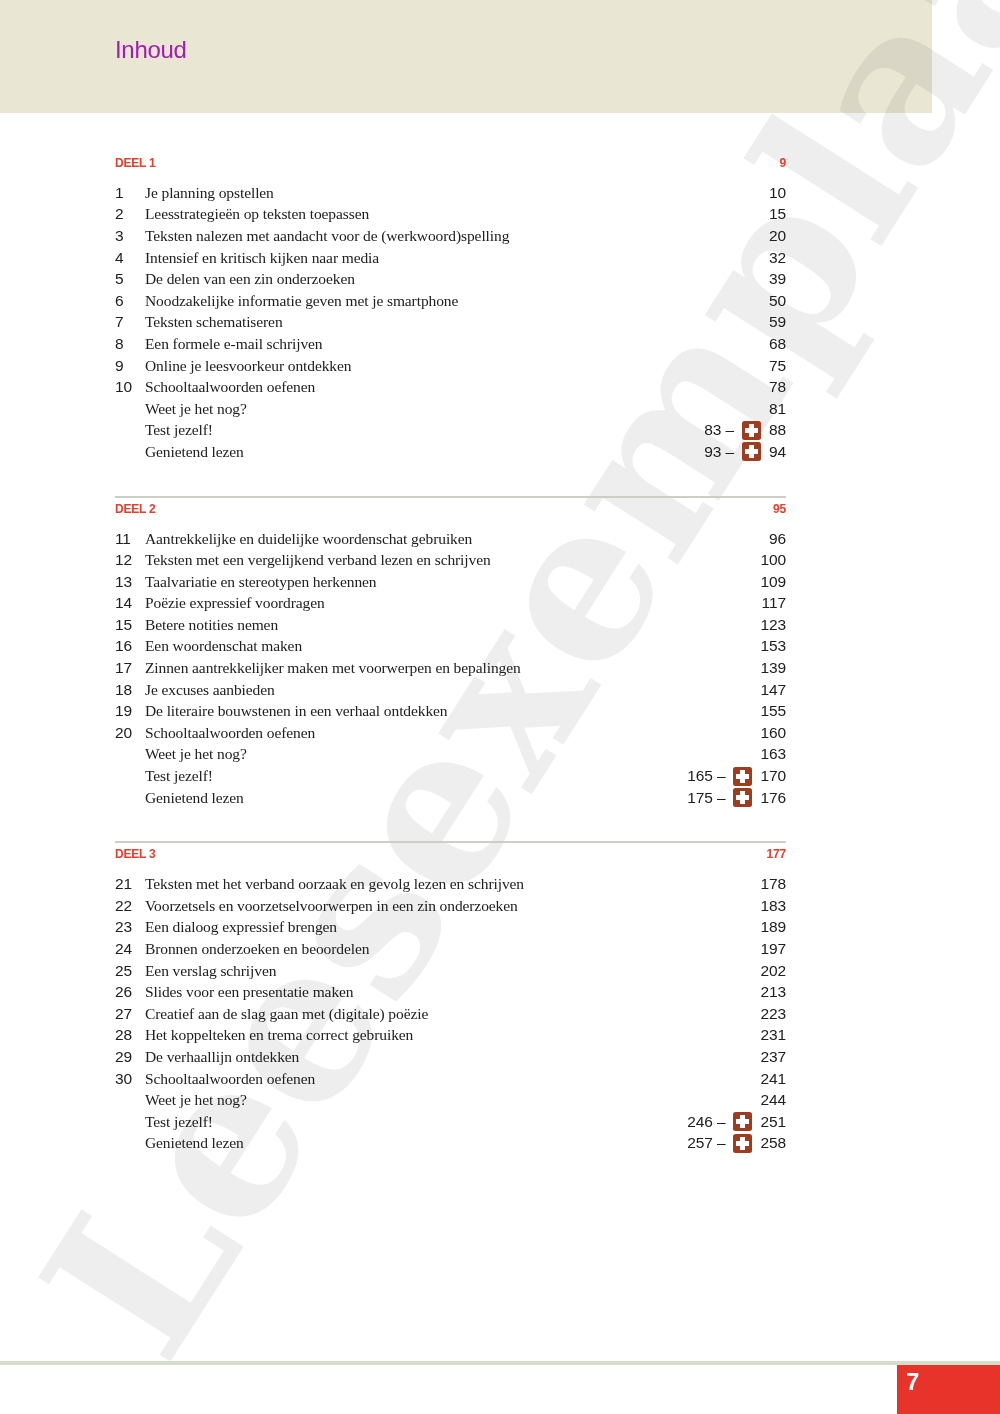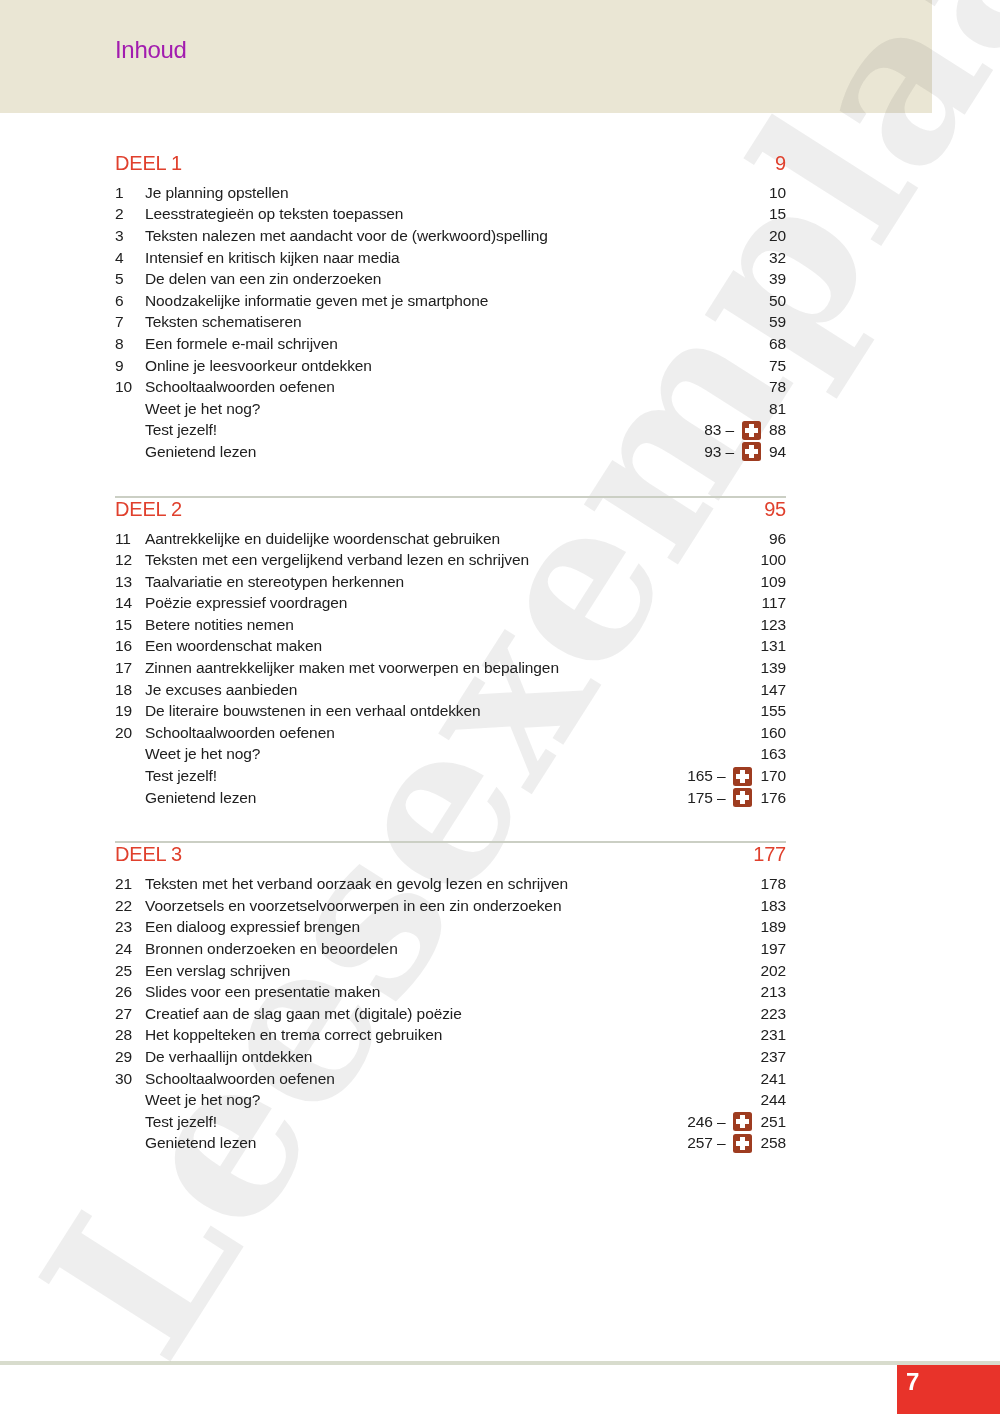--- a/index.html
+++ b/index.html
@@ -45,37 +45,37 @@
   .toc{
     position:absolute;left:115px;top:152px;width:671px;
     z-index:2;
   }
   .section + .section{
     margin-top:33px;
     border-top:2px solid var(--rule);
   }
   .section-header{
     display:flex;justify-content:space-between;align-items:baseline;
-    font-size:20px;font-weight:normal;line-height:22px;
+    font-size:12px;font-weight:bold;line-height:22px;
     color:var(--accent);
     letter-spacing:-0.2px;
   }
   .rows{margin-top:8px;}
   .toc-row{
     display:flex;align-items:center;
     height:21.6px;
     font-size:15.5px;
     letter-spacing:-0.1px;
   }
   .row-num{
     width:30px;flex:0 0 30px;
   }
   .row-title{
     flex:1 1 auto;
-    white-space:nowrap;overflow:hidden;
+    white-space:nowrap;overflow:hidden;font-family:Liberation Serif, serif;
   }
   .row-pages{
     margin-left:auto;
     display:flex;align-items:center;
     gap:8px;
   }
   .range-start{white-space:nowrap;}
   .cross-icon{display:block;flex:0 0 auto;}
   .footer-rule{
     position:absolute;left:0;top:1361px;width:1000px;height:4px;
@@ -254,21 +254,21 @@
           <span class="row-num">15</span>
           <span class="row-title">Betere notities nemen</span>
           <span class="row-pages">
             <span class="row-page">123</span>
           </span>
         </div>
         <div class="toc-row">
           <span class="row-num">16</span>
           <span class="row-title">Een woordenschat maken</span>
           <span class="row-pages">
-            <span class="row-page">131</span>
+            <span class="row-page">153</span>
           </span>
         </div>
         <div class="toc-row">
           <span class="row-num">17</span>
           <span class="row-title">Zinnen aantrekkelijker maken met voorwerpen en bepalingen</span>
           <span class="row-pages">
             <span class="row-page">139</span>
           </span>
         </div>
         <div class="toc-row">

